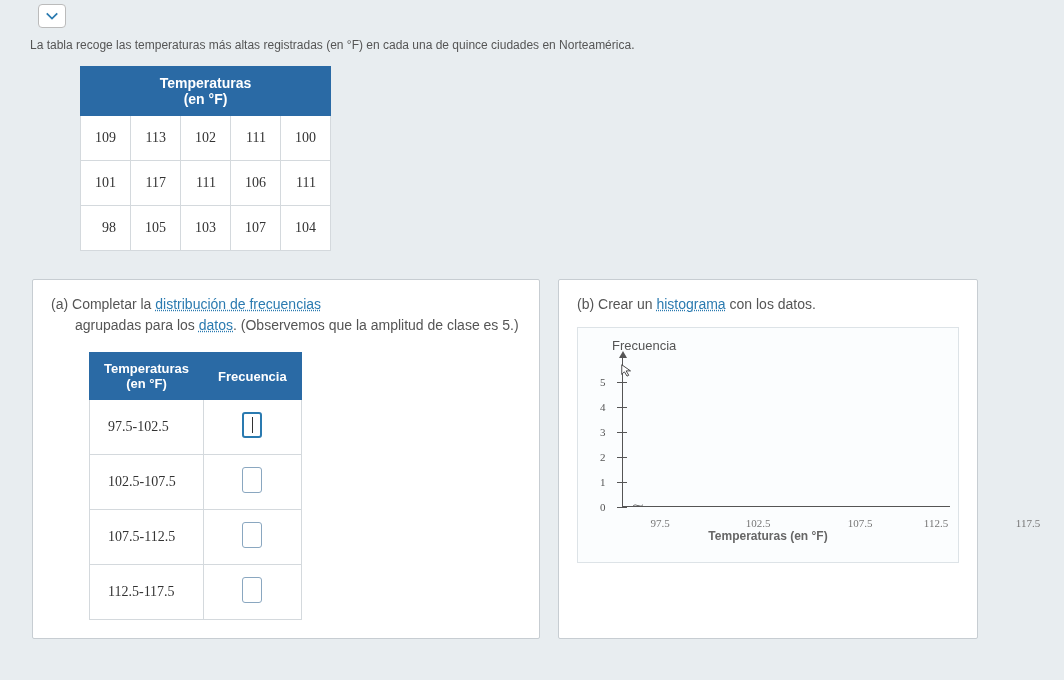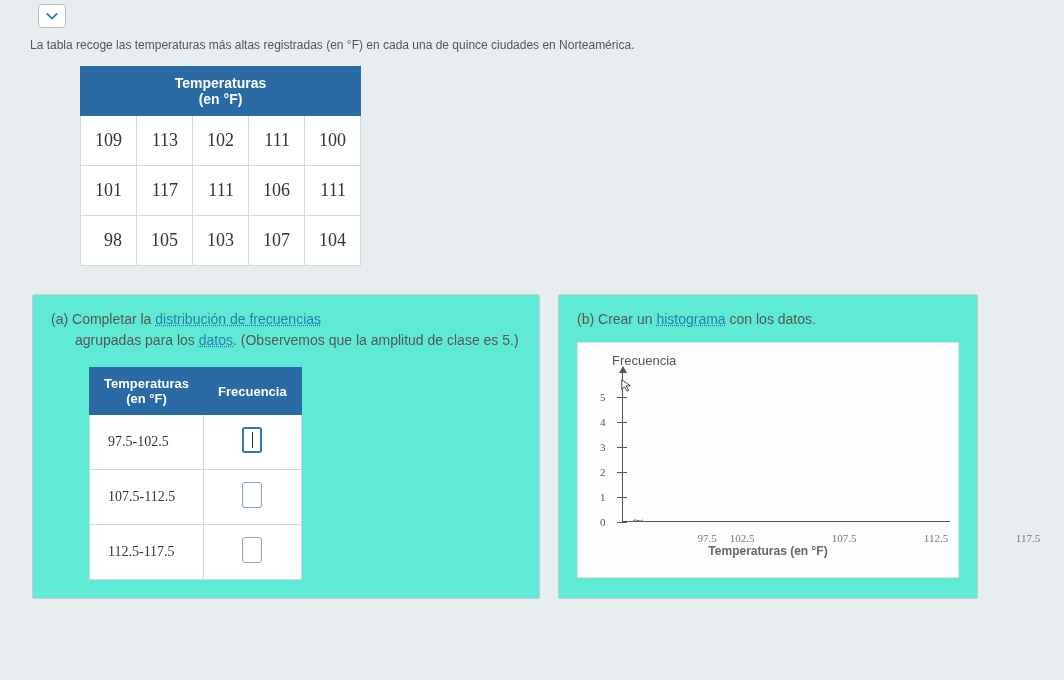--- a/index.html
+++ b/index.html
@@ -44,32 +44,32 @@
     padding: 8px 14px;
     text-align: center;
     font-size: 14px;
     border: 1px solid #2a6aa5;
   }
   .data-table td {
     border: 1px solid #d4d9dd;
     padding: 14px 14px;
     text-align: right;
     font-family: Georgia, serif;
-    font-size: 18px;
+    font-size: 14px;
     color: #333;
     min-width: 44px;
   }
   .parts {
     display: flex;
     gap: 18px;
     margin-left: 8px;
   }
   .part {
     border: 1px solid #c7cdd2;
-    background: #5eead4;
+    background: #ffffff;
     padding: 14px 18px 18px 18px;
     border-radius: 2px;
   }
   .part-a { width: 508px; }
   .part-b { width: 420px; }
   .part-label {
     font-size: 14px;
     color: #555;
     line-height: 1.5;
   }
@@ -269,20 +269,24 @@
             </th>
             <th>Frecuencia</th>
           </tr>
         </thead>
         <tbody id="freq-table-body">
             <tr>
               <td class="range">97.5-102.5</td>
               <td><span class="input-box active"></span></td>
             </tr>
             <tr>
+              <td class="range">102.5-107.5</td>
+              <td><span class="input-box"></span></td>
+            </tr>
+            <tr>
               <td class="range">107.5-112.5</td>
               <td><span class="input-box"></span></td>
             </tr>
             <tr>
               <td class="range">112.5-117.5</td>
               <td><span class="input-box"></span></td>
             </tr>
           </tbody>
       </table>
     </div>
@@ -307,23 +311,23 @@
             <div class="y-tick" style="top: 125px;"></div>
             <div class="y-label" style="top: 125px;">1</div>
             <div class="y-tick" style="top: 100px;"></div>
             <div class="y-label" style="top: 100px;">2</div>
             <div class="y-tick" style="top: 75px;"></div>
             <div class="y-label" style="top: 75px;">3</div>
             <div class="y-tick" style="top: 50px;"></div>
             <div class="y-label" style="top: 50px;">4</div>
             <div class="y-tick" style="top: 25px;"></div>
             <div class="y-label" style="top: 25px;">5</div>
-            <div class="x-tick-label" style="left: 38px; margin-left: 47px;">97.5</div>
-            <div class="x-tick-label" style="left: 120px; text-align: right;">102.5</div>
-            <div class="x-tick-label" style="left: 222px;">107.5</div>
+            <div class="x-tick-label" style="left: 38px;">97.5</div>
+            <div class="x-tick-label" style="left: 136px; text-align: right;">102.5</div>
+            <div class="x-tick-label" style="left: 238px;">107.5</div>
             <div class="x-tick-label" style="left: 314px; text-align: right;">112.5</div>
             <div class="x-tick-label" style="left: 406px;">117.5</div>
           </div>
         <div class="x-axis-title">Temperaturas (en °F)</div>
       </div>
     </div>
   </div>
 </div>
 
 </body></html>

